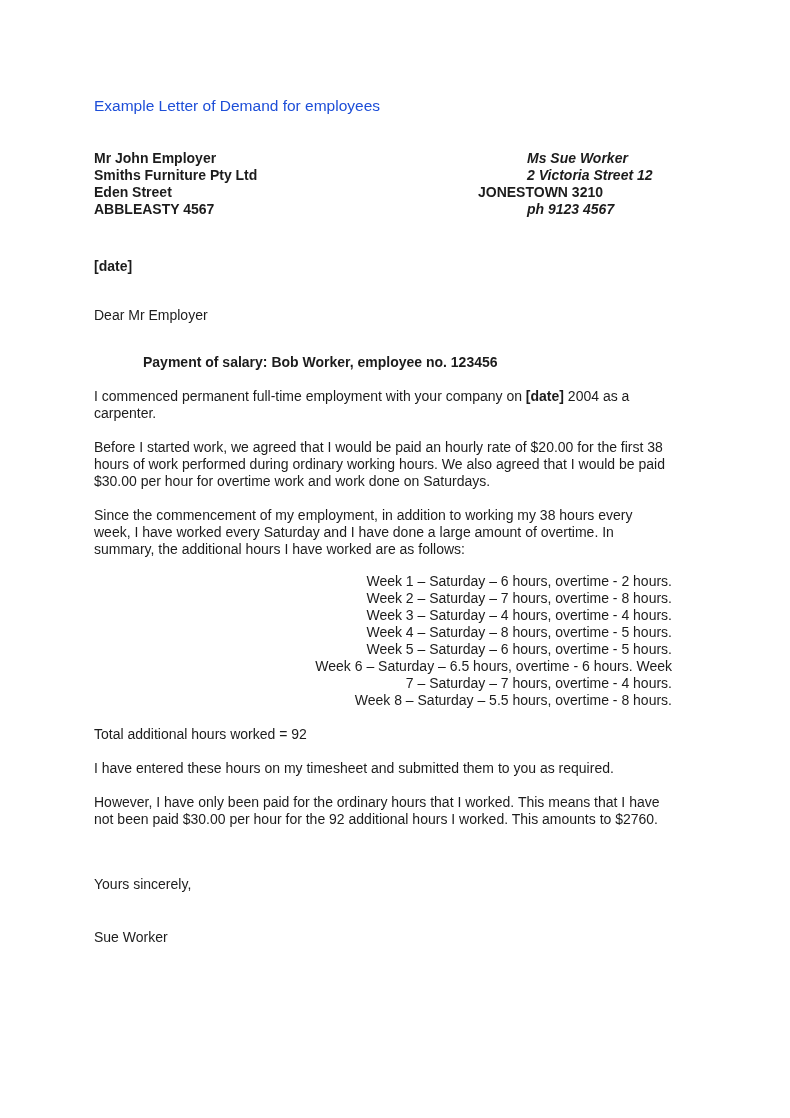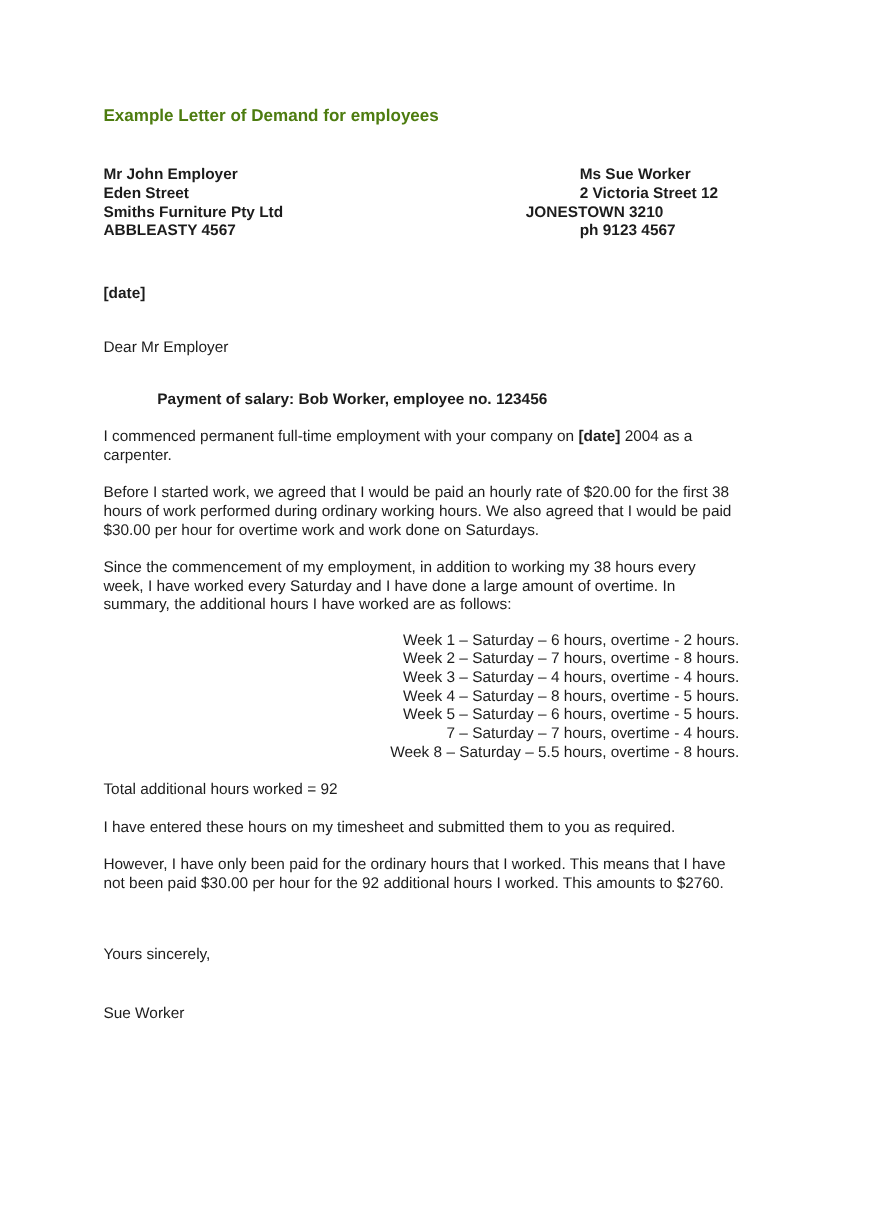--- a/index.html
+++ b/index.html
@@ -20,36 +20,36 @@
     width: 790px;
     height: 1118px;
     padding: 97px 118px 0 94px;
     overflow: hidden;
     background: #ffffff;
   }
   .title {
     margin: 0;
     font-size: 15.5px;
     line-height: 18px;
-    font-weight: bold;
-    color: #4d7c0f;
+    font-weight: normal;
+    color: #1d4ed8;
   }
   .addresses {
     position: relative;
     margin-top: 35px;
     font-weight: bold;
   }
   .addr-left div { white-space: nowrap; }
   .addr-right {
     position: absolute;
     top: 0;
     left: 384px;
     white-space: nowrap;
   }
-  .addr-right .ind { padding-left: 49px; }
+  .addr-right .ind { padding-left: 49px; font-style: italic; }
   p { margin: 17px 0 0 0; }
   .bold { font-weight: bold; }
   .date { margin-top: 40px; }
   .salutation { margin-top: 32px; }
   .subject { margin-left: 49px; margin-top: 30px; }
   .pre { white-space: pre-line; }
   .weeks { margin-top: 15px; }
   .weeks div { white-space: nowrap; text-align: right; }
   .closing { margin-top: 48px; }
   .signature { margin-top: 36px; }
@@ -57,22 +57,22 @@
 </head>
 <body>
 
 <div class="page">
 
   <h1 class="title">Example Letter of Demand for employees</h1>
 
   <div class="addresses">
     <div class="addr-left">
       <div>Mr John Employer</div>
+      <div>Smiths Furniture Pty Ltd</div>
       <div>Eden Street</div>
-      <div>Smiths Furniture Pty Ltd</div>
       <div>ABBLEASTY 4567</div>
     </div>
     <div class="addr-right">
       <div class="ind">Ms Sue Worker</div>
       <div class="ind">2 Victoria Street 12</div>
       <div>JONESTOWN 3210</div>
       <div class="ind">ph 9123 4567</div>
     </div>
   </div>
 
@@ -91,20 +91,21 @@
   <p class="pre">Since the commencement of my employment, in addition to working my 38 hours every
 week, I have worked every Saturday and I have done a large amount of overtime. In
 summary, the additional hours I have worked are as follows:</p>
 
   <div class="weeks">
     <div>Week 1 – Saturday – 6 hours, overtime - 2 hours.</div>
     <div>Week 2 – Saturday – 7 hours, overtime - 8 hours.</div>
     <div>Week 3 – Saturday – 4 hours, overtime - 4 hours.</div>
     <div>Week 4 – Saturday – 8 hours, overtime - 5 hours.</div>
     <div>Week 5 – Saturday – 6 hours, overtime - 5 hours.</div>
+    <div>Week 6 – Saturday – 6.5 hours, overtime - 6 hours. Week</div>
     <div>7 – Saturday – 7 hours, overtime - 4 hours.</div>
     <div>Week 8 – Saturday – 5.5 hours, overtime - 8 hours.</div>
   </div>
 
   <p>Total additional hours worked = 92</p>
 
   <p>I have entered these hours on my timesheet and submitted them to you as required.</p>
 
   <p class="pre">However, I have only been paid for the ordinary hours that I worked. This means that I have
 not been paid $30.00 per hour for the 92 additional hours I worked. This amounts to $2760.</p>

